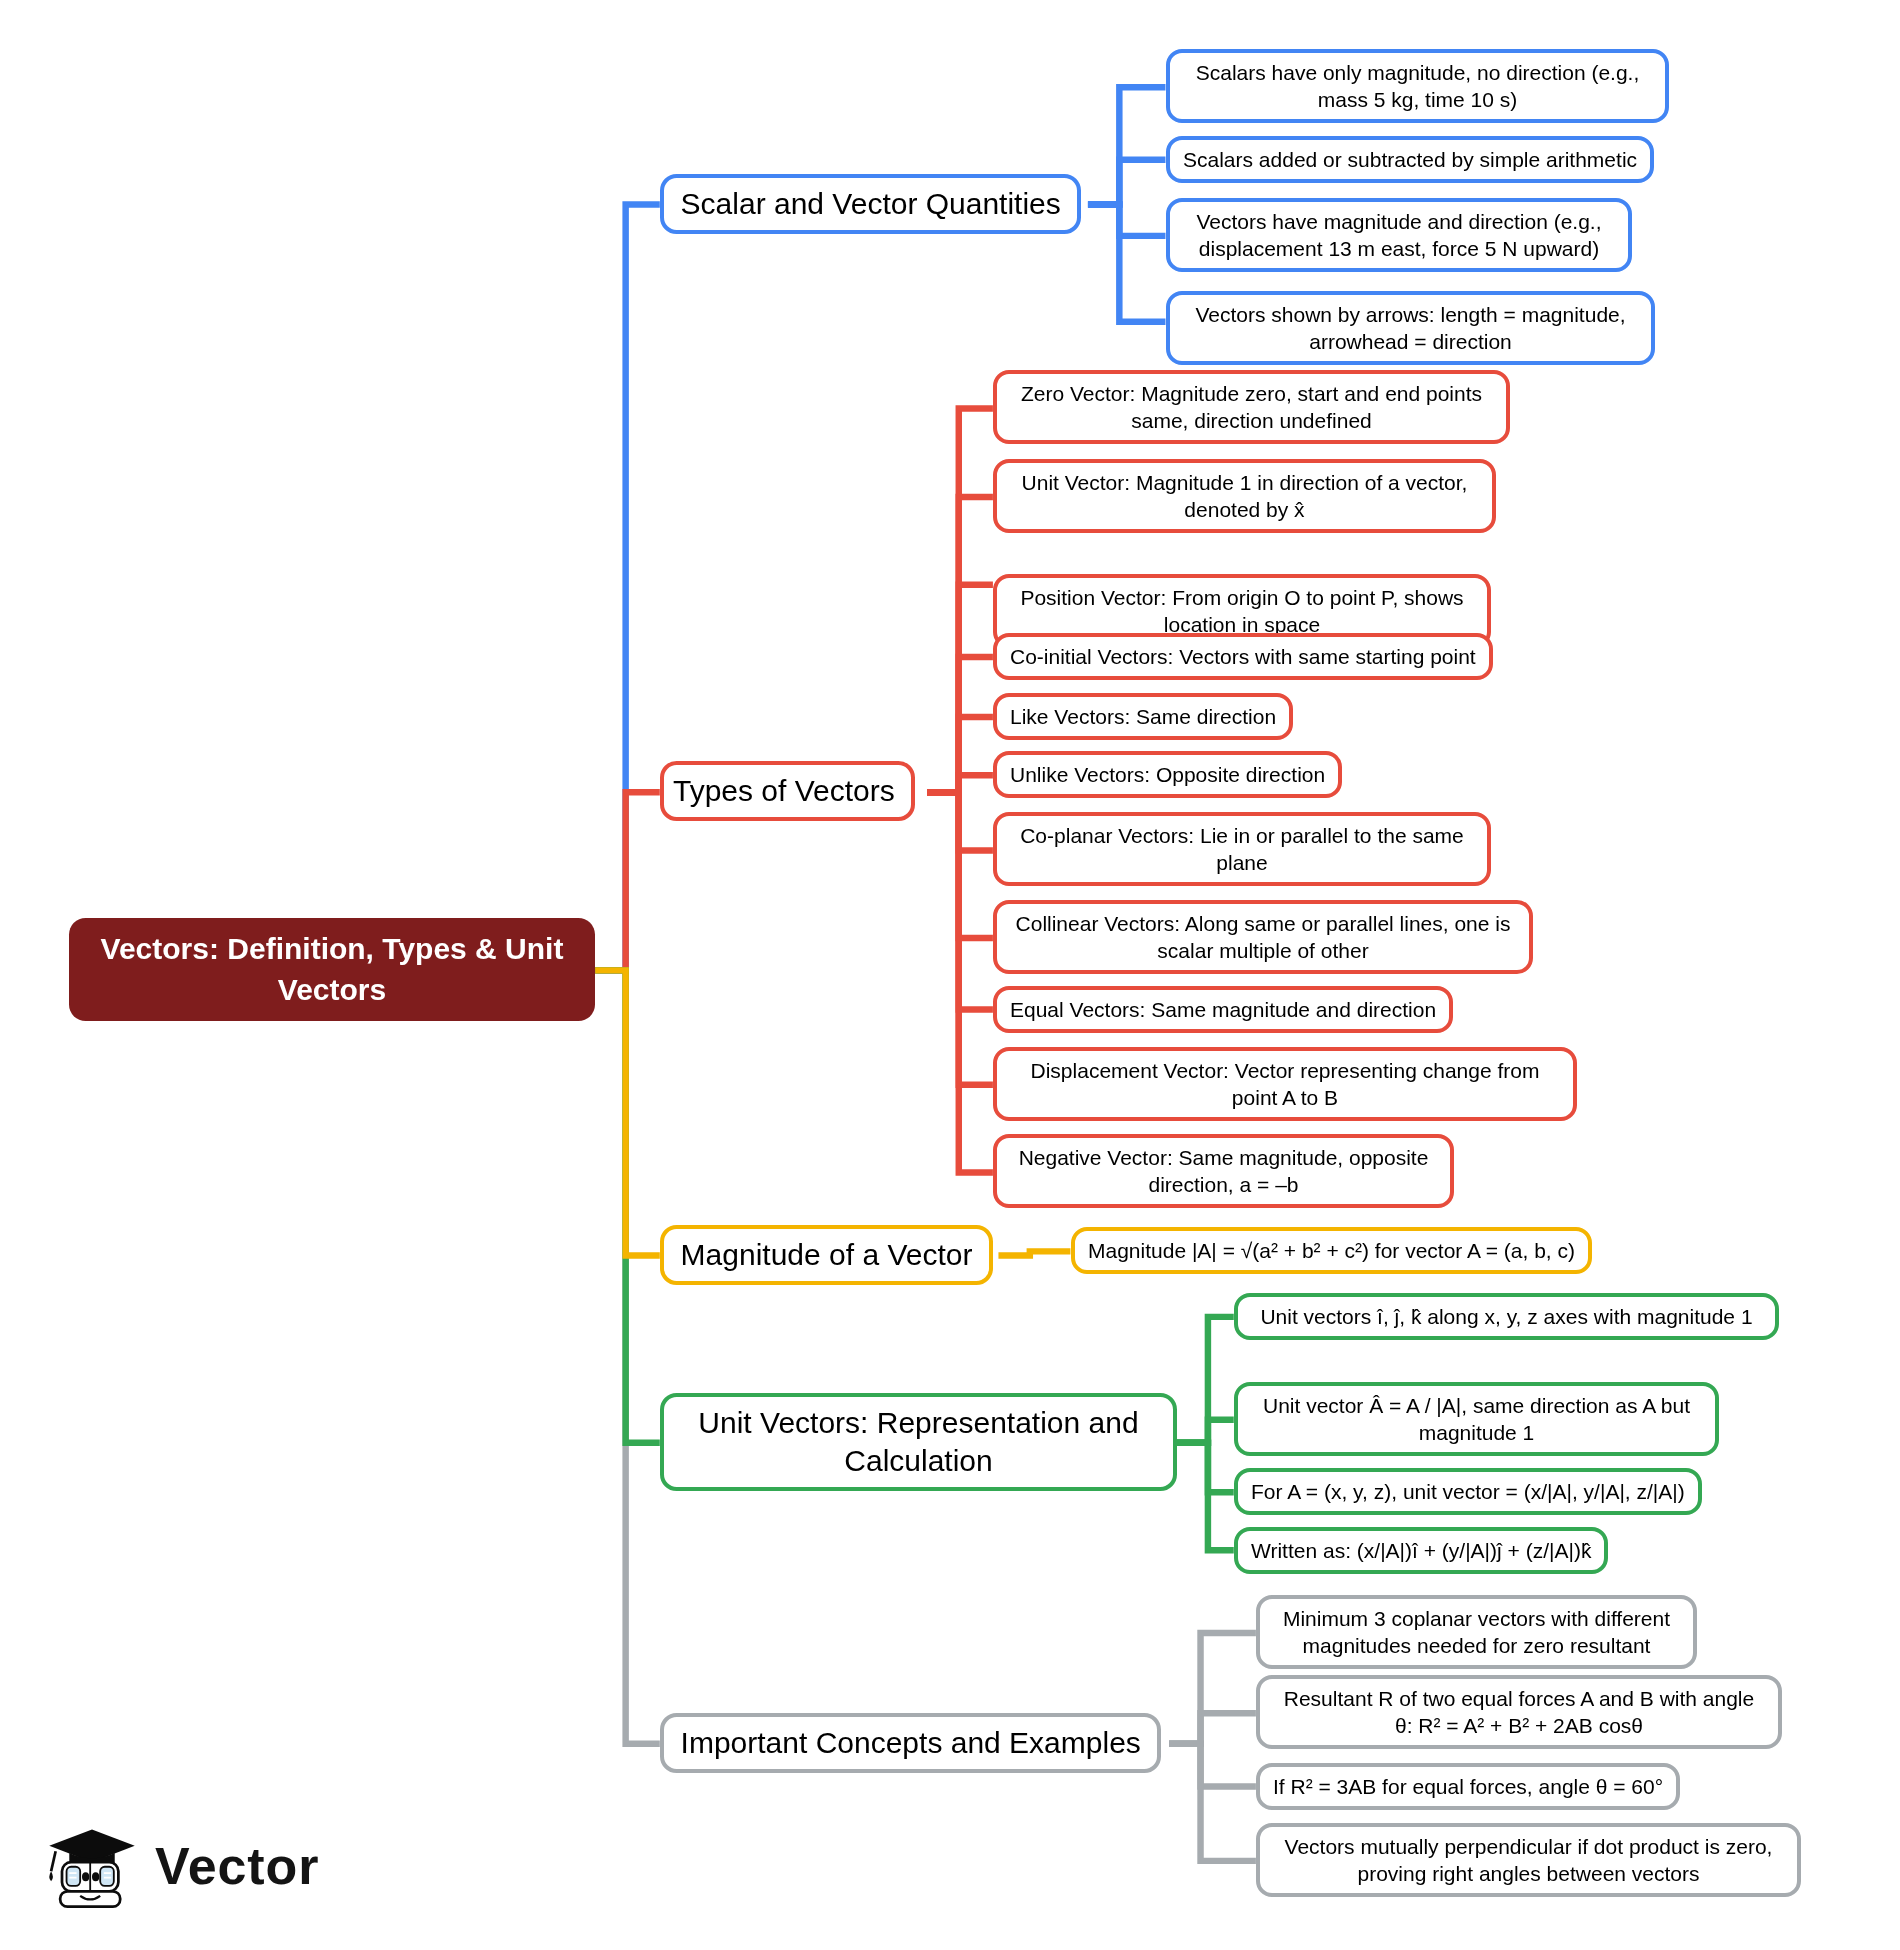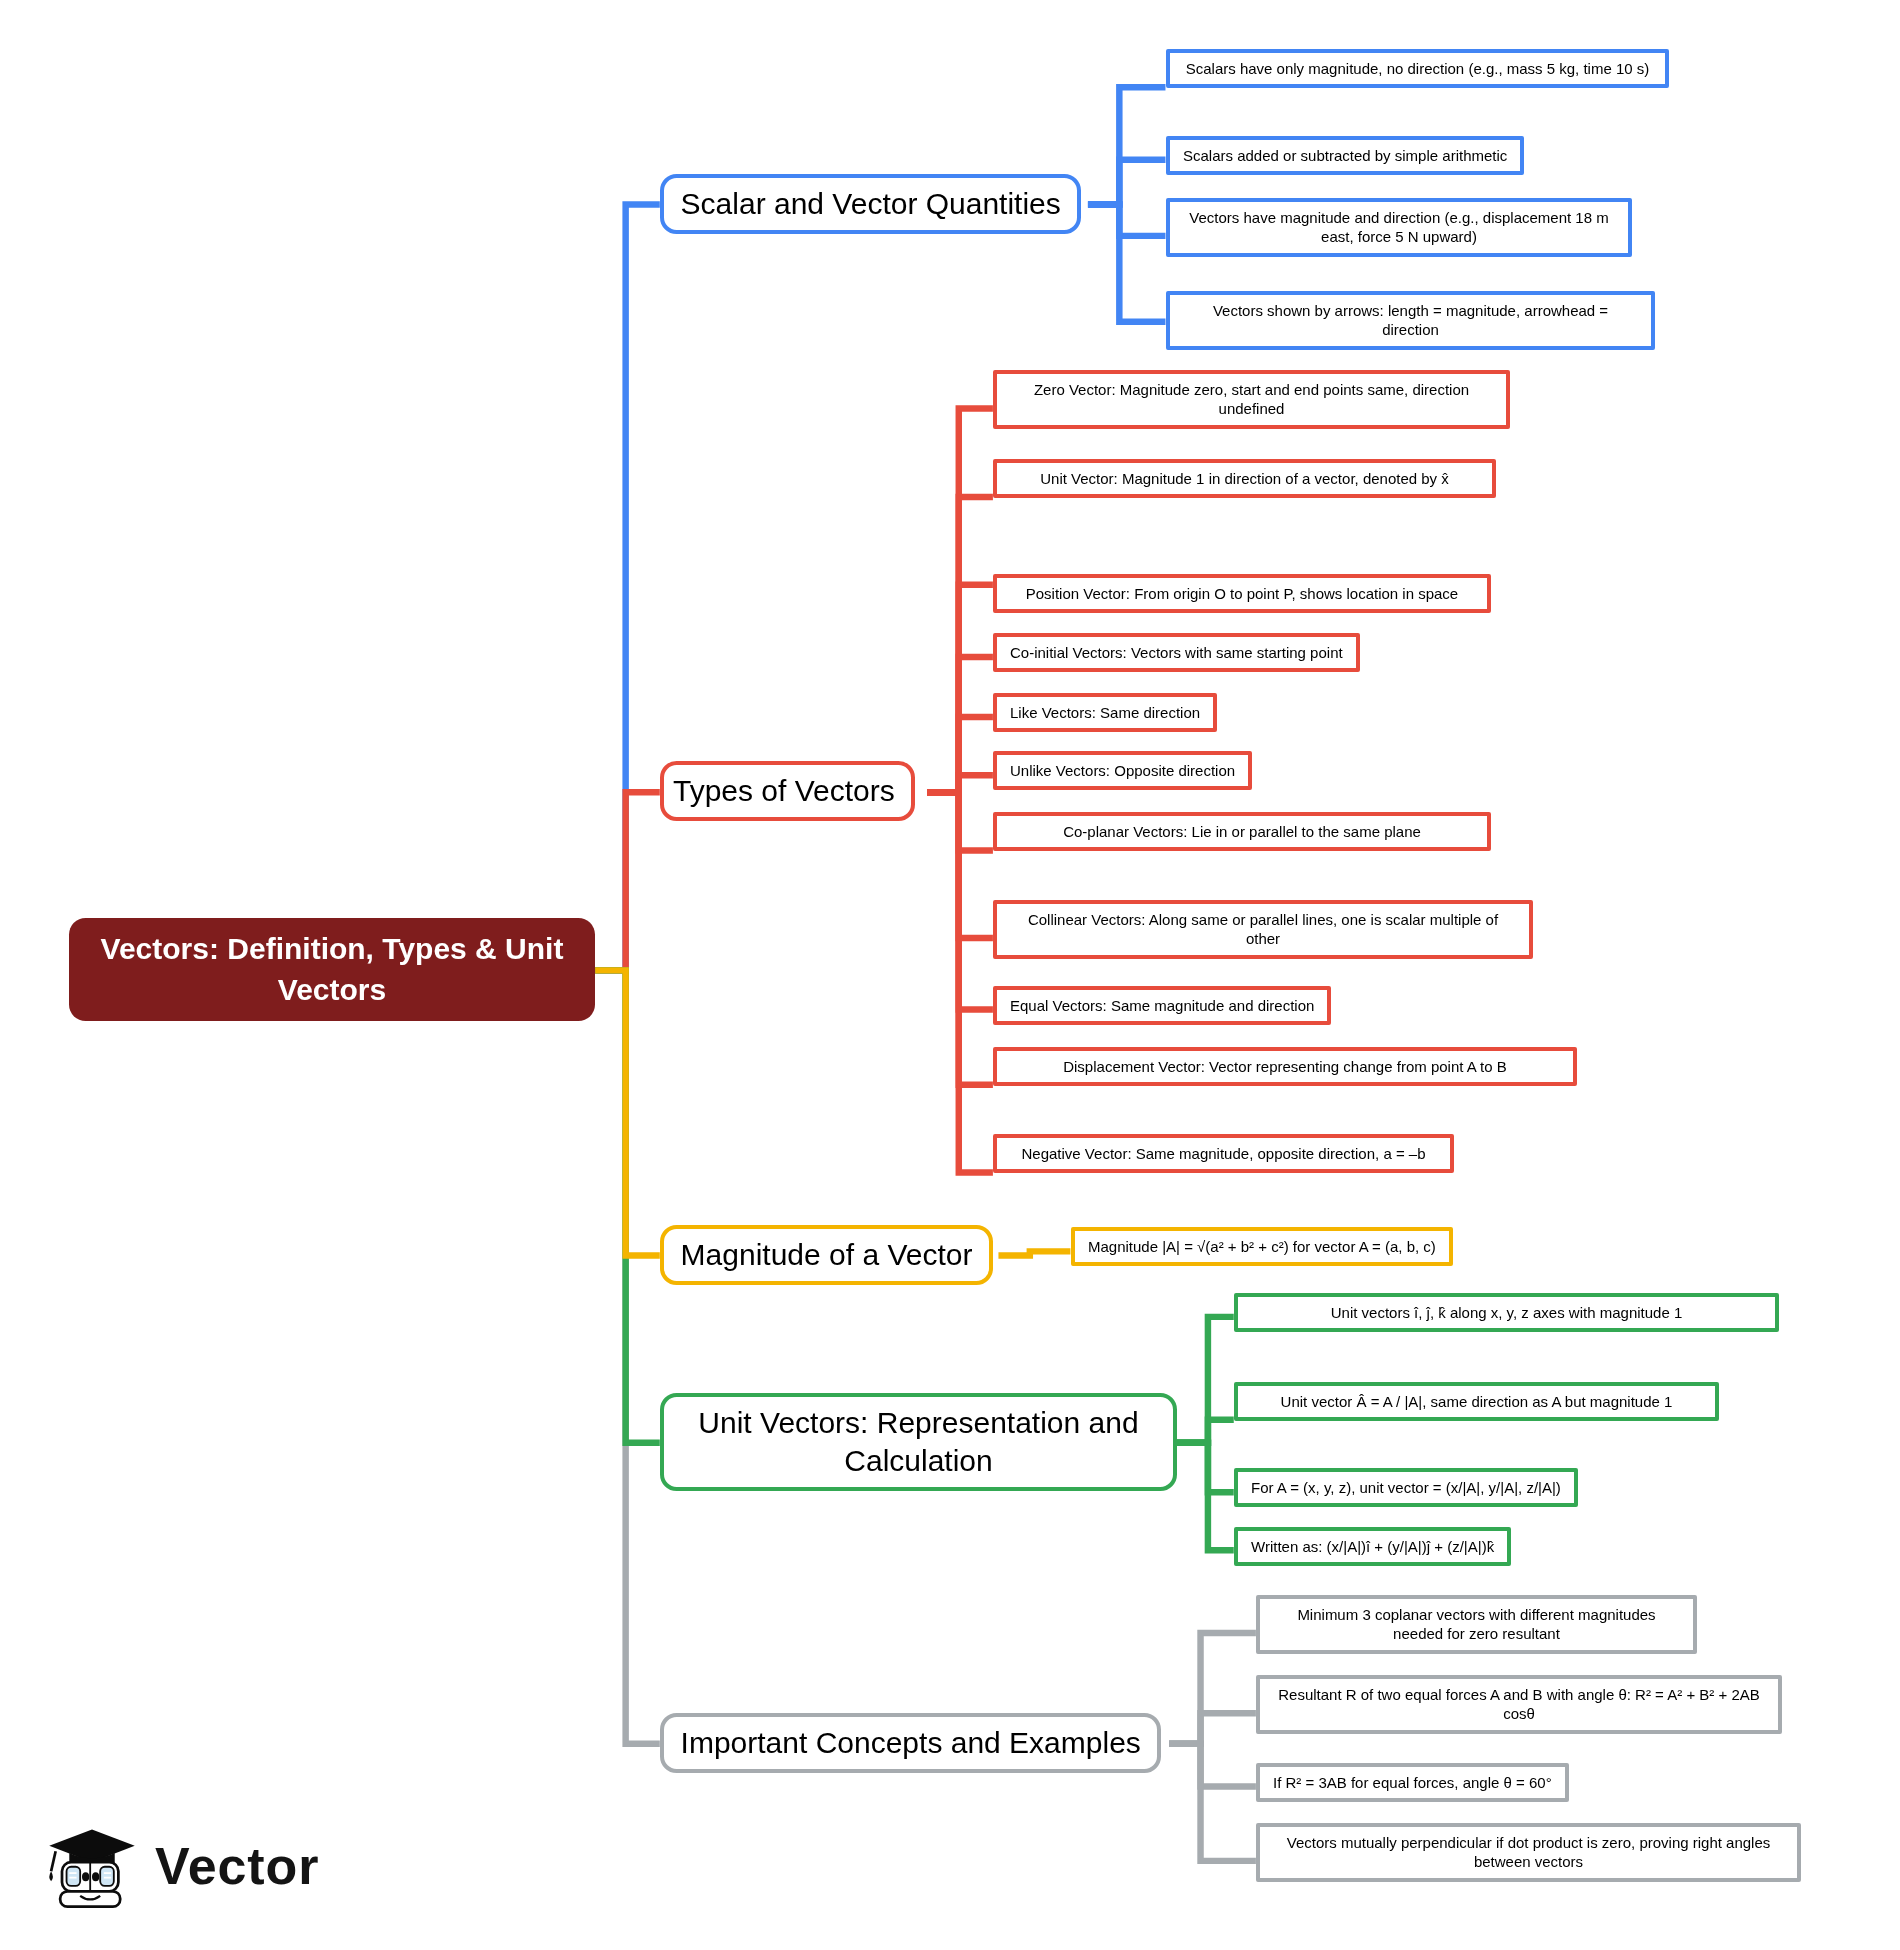--- a/index.html
+++ b/index.html
@@ -1,22 +1,22 @@
 <!DOCTYPE html>
 <html style="font-size:14.8px"><head>
 <meta charset="utf-8">
 <style>
   html,body{margin:0;padding:0;background:#ffffff;}
   body{width:1900px;height:1950px;font-family:"Liberation Sans", sans-serif;}
   #mindmap{position:relative;width:1900px;height:1950px;overflow:hidden;background:#fff;}
   #wires{position:absolute;left:0;top:0;z-index:1;}
   .node{
-    position:absolute;z-index:2;background:#fff;border:4.6px solid #999;border-radius:2px;
+    position:absolute;z-index:2;background:#fff;border:4.6px solid #999;border-radius:16px;
     box-sizing:border-box;display:flex;align-items:center;justify-content:center;
-    text-align:center;color:#000;font-size:15px;line-height:1.32;padding:5.5px 13px;
+    text-align:center;color:#000;font-size:21px;line-height:1.32;padding:5.5px 13px;
   }
   .nowrap{white-space:nowrap;}
   .label{font-size:30px;line-height:1.25;padding:7.4px 16.6px;border-radius:16.6px;}
   .central{
     background:#7f1d1d;color:#fff;border:none;border-radius:16.6px;font-size:30px;
     font-weight:bold;line-height:1.35;padding:11px 20px;z-index:3;
   }
   .b0{border-color:#4285F4;}
   .b1{border-color:#E74C3C;}
   .b2{border-color:#F4B400;}
@@ -59,21 +59,21 @@
       <path d="M 1267 1889.5 H 1301 V 1856.5 H 1361" stroke="#A6ABAF" stroke-width="7" fill="none"></path>
       <path d="M 1267 1889.5 H 1301 V 1936 H 1361" stroke="#A6ABAF" stroke-width="7" fill="none"></path>
       <path d="M 1267 1889.5 H 1301 V 2016.5 H 1361" stroke="#A6ABAF" stroke-width="7" fill="none"></path>
     </svg>
 
   <div class="node central" style="left:69px;top:918px;width:526px;">Vectors: Definition, Types &amp; Unit Vectors</div>
 
   <div class="node label nowrap b0" style="left:660px;top:174px;">Scalar and Vector Quantities</div>
   <div class="node b0" style="left:1166px;top:49px;width:503px;">Scalars have only magnitude, no direction (e.g., mass 5 kg, time 10 s)</div>
   <div class="node b0 nowrap" style="left:1166px;top:136px;">Scalars added or subtracted by simple arithmetic</div>
-  <div class="node b0" style="left:1166px;top:198px;width:466px;">Vectors have magnitude and direction (e.g., displacement 18 m east, force 5 N upward)</div>
+  <div class="node b0" style="left:1166px;top:198px;width:466px;">Vectors have magnitude and direction (e.g., displacement 13 m east, force 5 N upward)</div>
   <div class="node b0" style="left:1166px;top:283px;width:489px;margin-top:8px;">Vectors shown by arrows: length = magnitude, arrowhead = direction</div>
 
   <div class="node label nowrap b1" style="left:660px;top:761px;padding-left:9px;">Types of Vectors</div>
   <div class="node b1" style="left:993px;top:370px;width:517px;">Zero Vector: Magnitude zero, start and end points same, direction undefined</div>
   <div class="node b1" style="left:993px;top:459px;width:503px;">Unit Vector: Magnitude 1 in direction of a vector, denoted by x̂</div>
   <div class="node b1" style="left:993px;top:574px;width:498px;">Position Vector: From origin O to point P, shows location in space</div>
   <div class="node b1 nowrap" style="left:993px;top:633px;">Co-initial Vectors: Vectors with same starting point</div>
   <div class="node b1 nowrap" style="left:993px;top:693px;">Like Vectors: Same direction</div>
   <div class="node b1 nowrap" style="left:993px;top:751px;">Unlike Vectors: Opposite direction</div>
   <div class="node b1" style="left:993px;top:812px;width:498px;">Co-planar Vectors: Lie in or parallel to the same plane</div>

